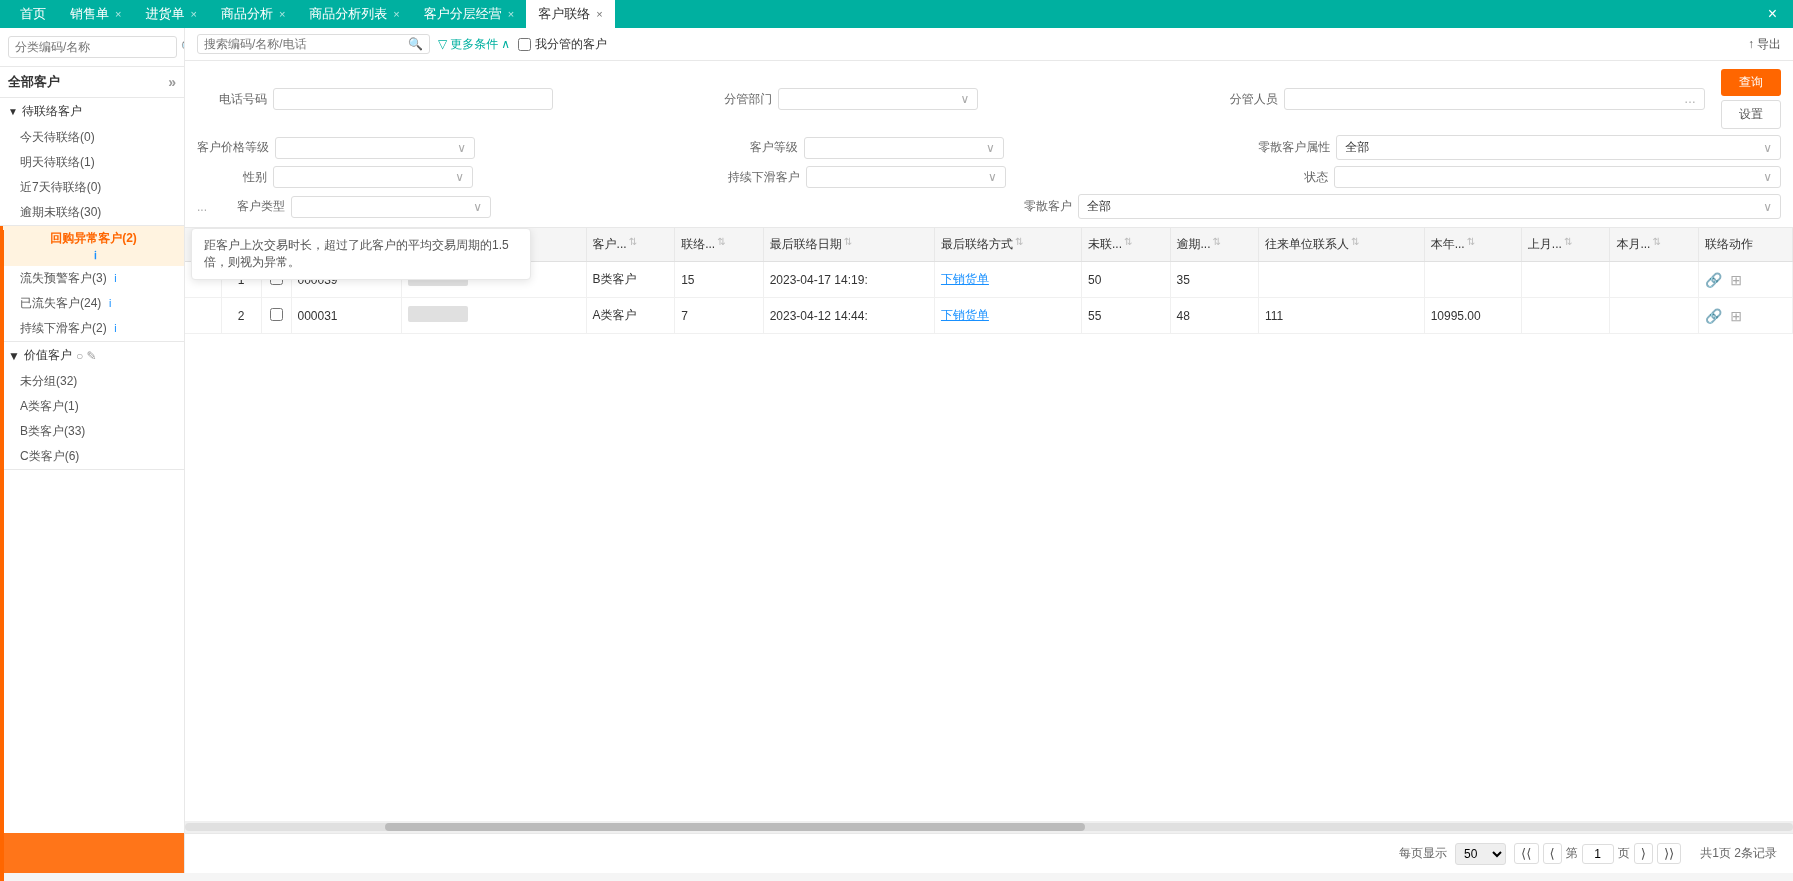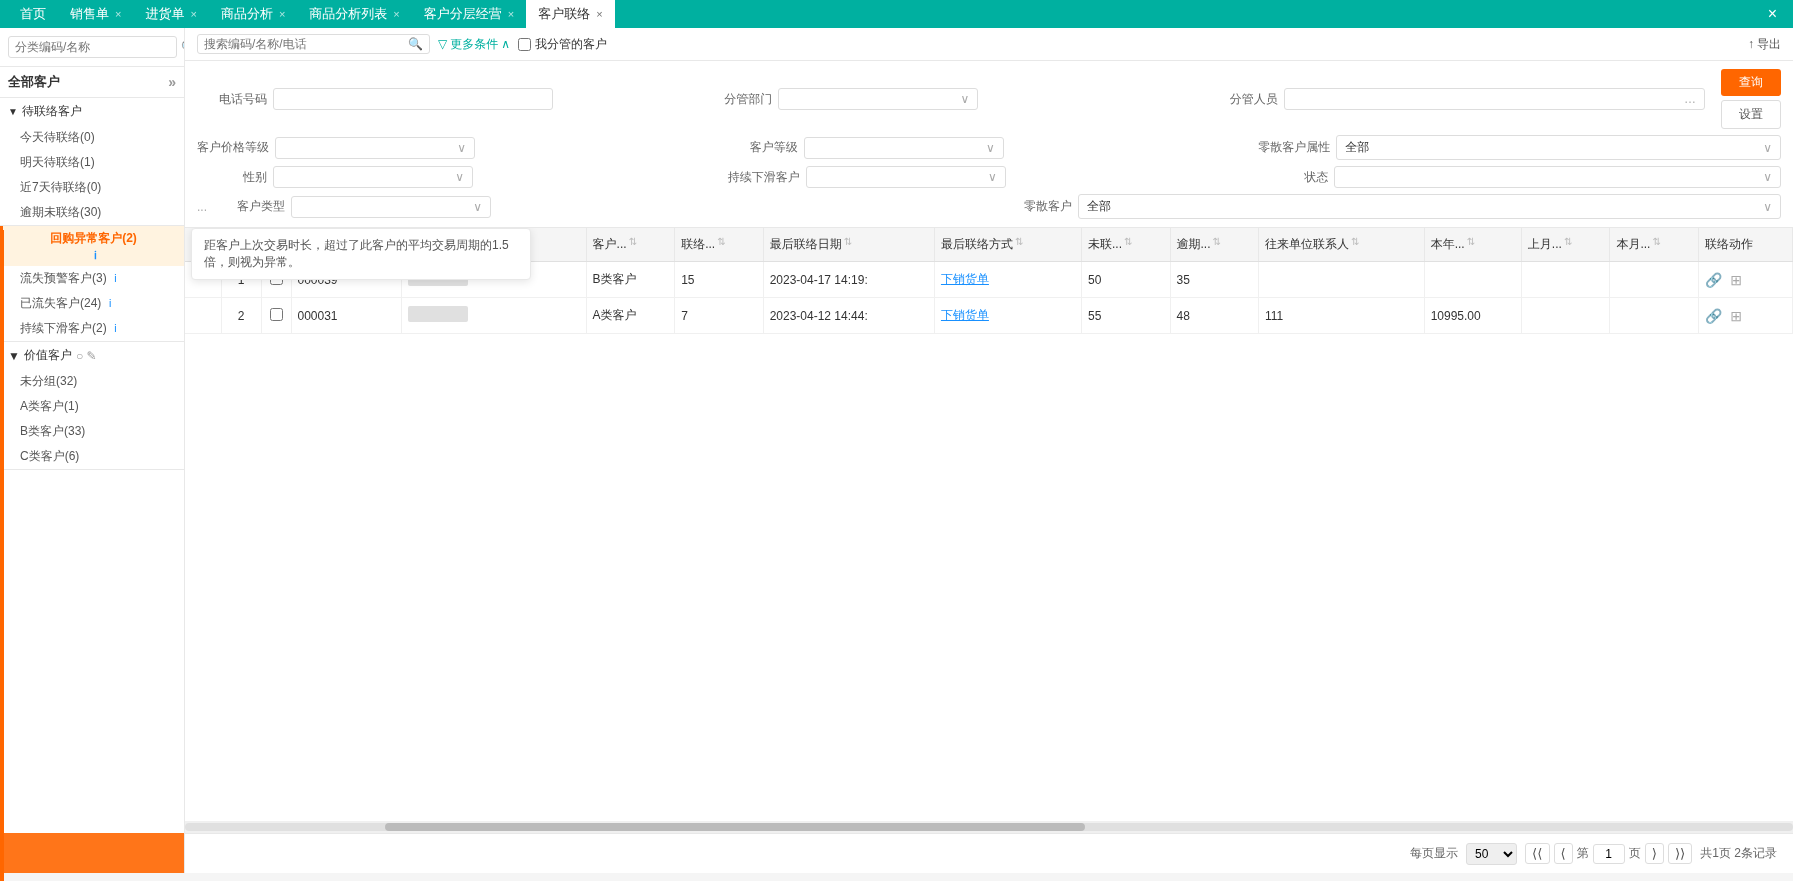--- a/index.html
+++ b/index.html
@@ -126,21 +126,21 @@
       padding: 8px 16px; background: white; border-top: 1px solid #e8e8e8;
       font-size: 12px; gap: 8px; min-height: 40px;
     }
     .pagination-label { color: #666; }
     .pagination-size-select {
       border: 1px solid #ddd; border-radius: 3px; padding: 2px 4px; font-size: 12px;
     }
     .pagination-nav { display: flex; align-items: center; gap: 4px; }
     .pagination-btn { border: 1px solid #ddd; background: white; border-radius: 3px; padding: 2px 6px; cursor: pointer; color: #555; }
     .pagination-input { border: 1px solid #ddd; border-radius: 3px; padding: 2px 4px; width: 32px; text-align: center; font-size: 12px; }
-    .pagination-total { color: #666; }
+    .pagination-total { color: #666; margin-left: 11px; }
 
     
     .tooltip-box {
       position: absolute; left: 0; top: 220px; background: white;
       border: 1px solid #e8e8e8; border-radius: 4px; padding: 8px 12px;
       font-size: 12px; color: #555; max-width: 340px; box-shadow: 0 2px 8px rgba(0,0,0,0.1);
       z-index: 100; margin-left: 4px;
     }
 
     

